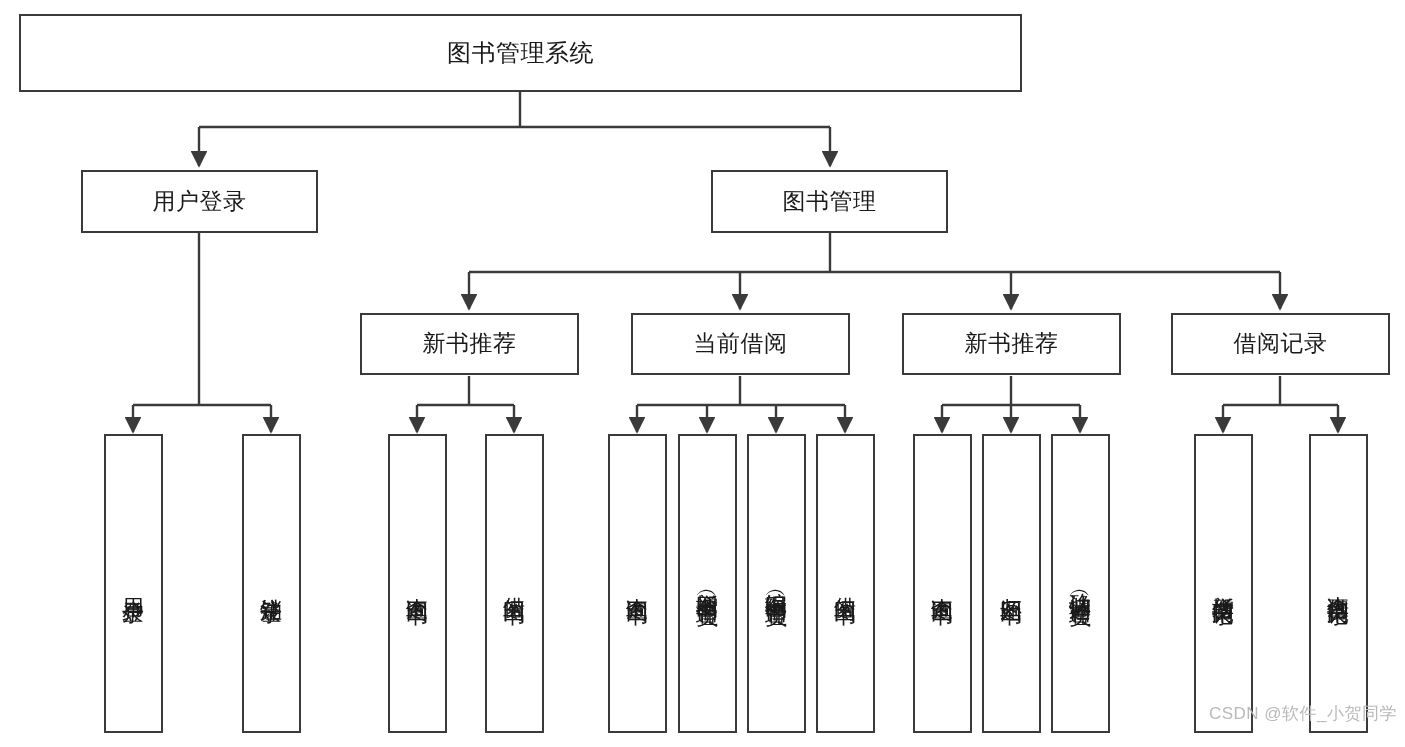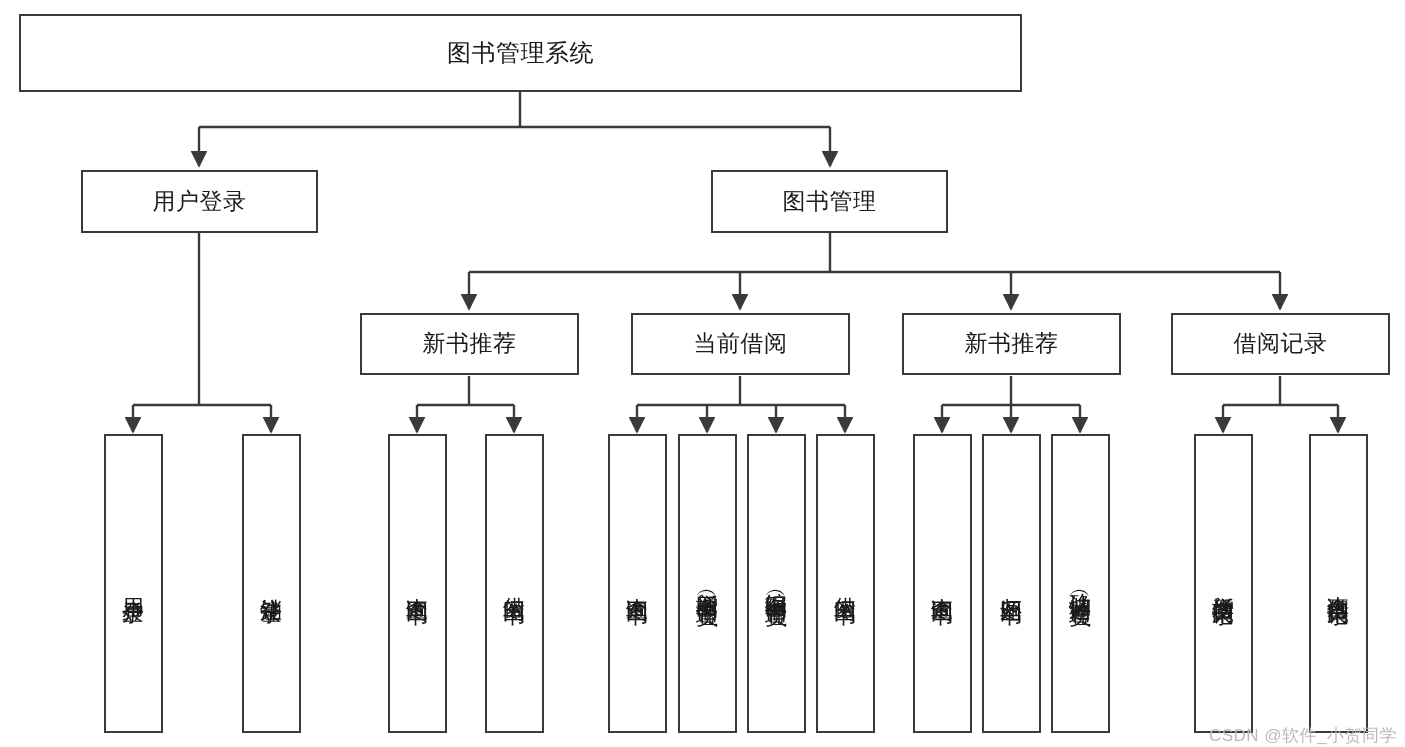--- a/index.html
+++ b/index.html
@@ -59,21 +59,21 @@
     writing-mode: vertical-rl;
     text-orientation: upright;
     font-size: 22px;
     line-height: 1.05;
     letter-spacing: 2px;
     max-height: 272px;
   }
   .watermark {
     position: absolute;
     right: 8px;
-    bottom: 0;
+    bottom: 22px;
     font-size: 17px;
     color: #b9b9b9;
     white-space: nowrap;
     letter-spacing: 0.5px;
   }
 </style>
 </head>
 <body>
 
 <div id="diagram-root">

